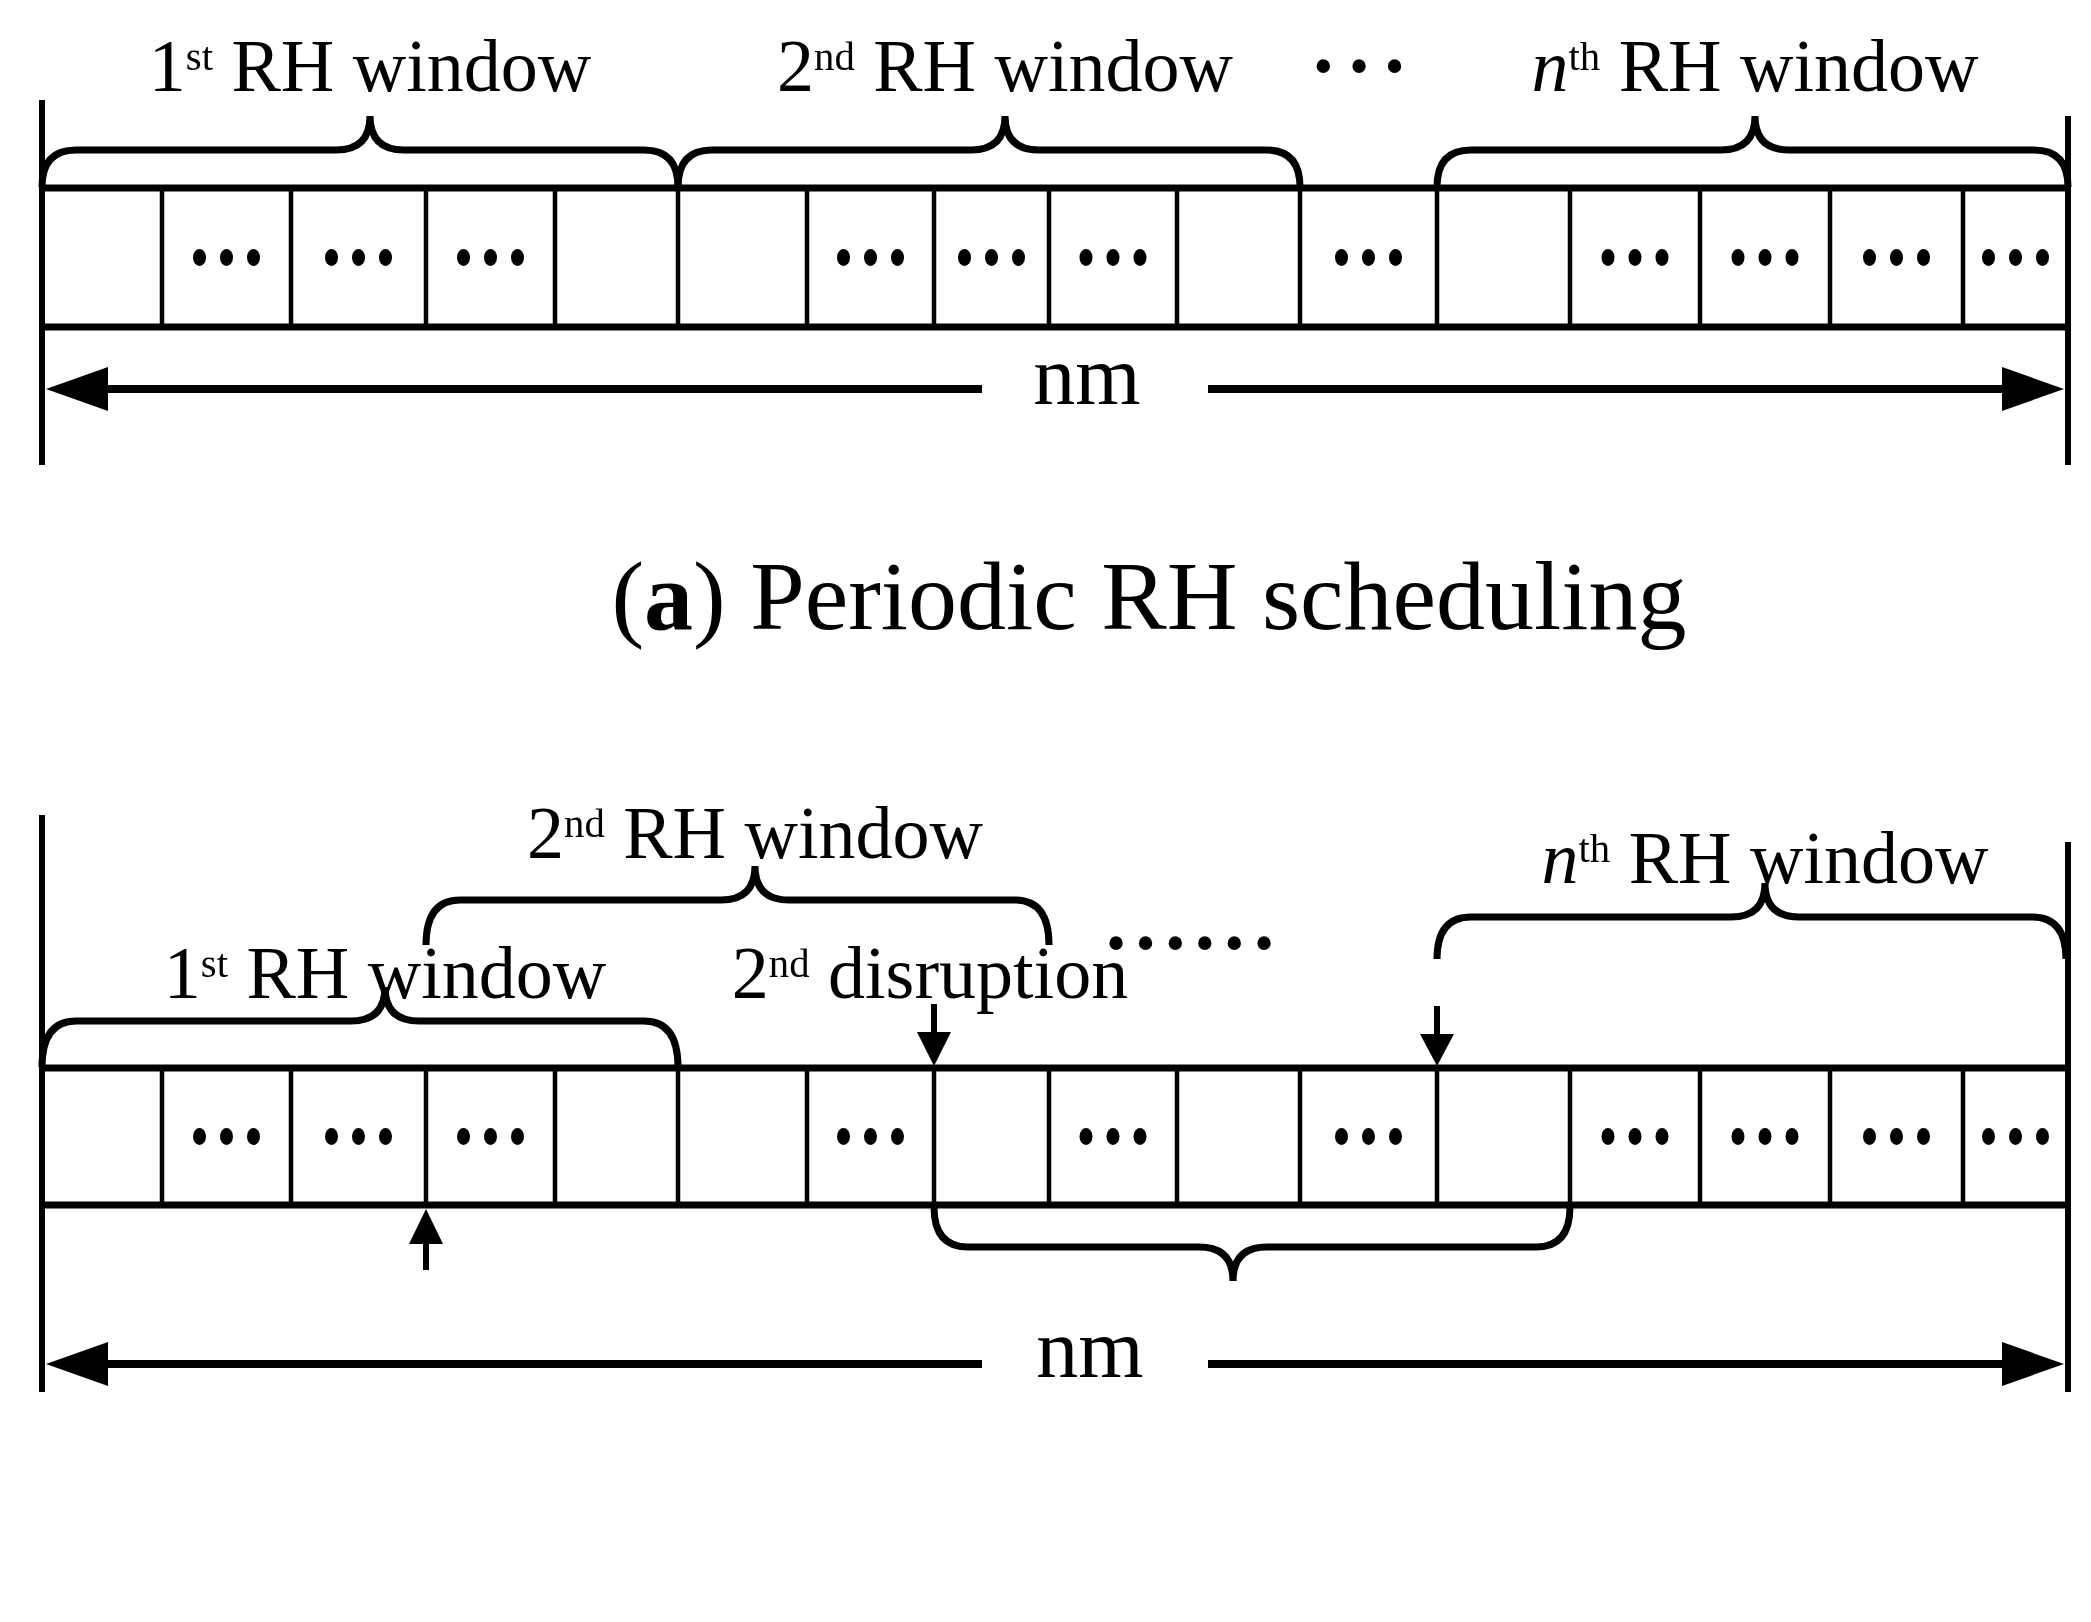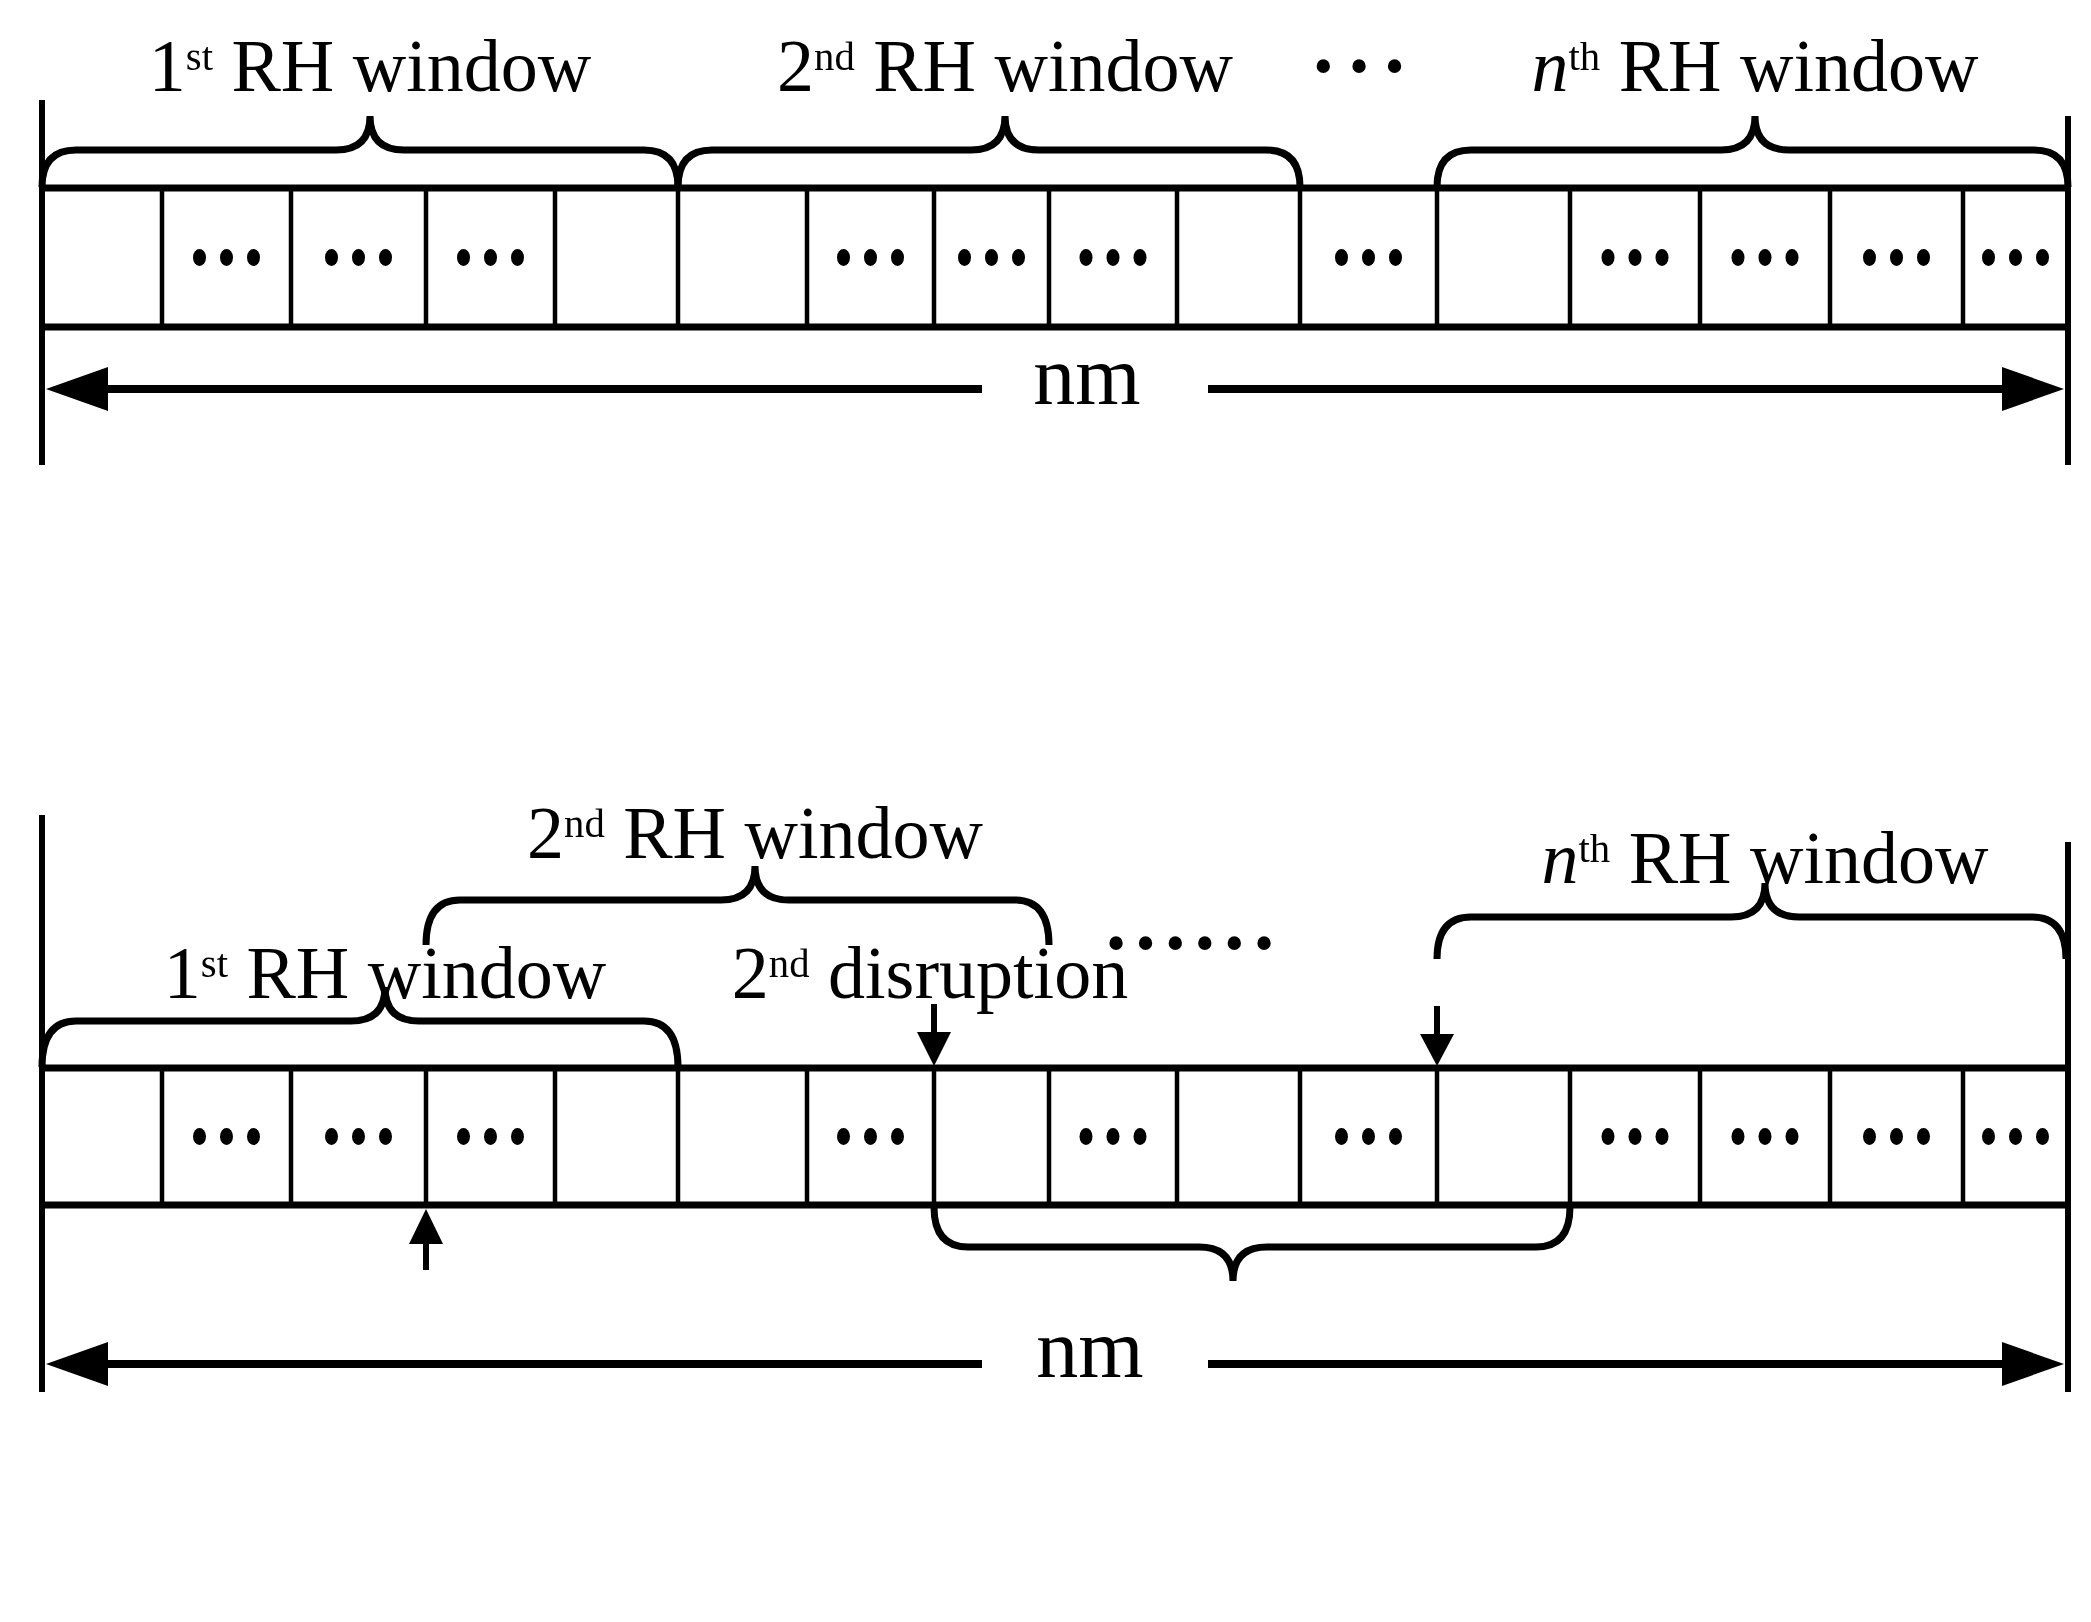--- a/index.html
+++ b/index.html
@@ -159,20 +159,23 @@
         <ellipse cx="2015.5" cy="1136.5" rx="6.5" ry="8.5" fill="#000"></ellipse>
         <ellipse cx="2042.5" cy="1136.5" rx="6.5" ry="8.5" fill="#000"></ellipse>
       </g>
   </svg>
 
   <div class="lbl" style="left:370px;top:29px"><span>1</span><sup>st</sup><span> RH window</span></div>
   <div class="lbl" style="left:1005px;top:29px"><span>2</span><sup>nd</sup><span> RH window</span></div>
   <div class="dots-text" style="left:1367px;top:38px">•••</div>
   <div class="lbl" style="left:1755px;top:29px"><span class="it">n</span><sup>th</sup><span> RH window</span></div>
   <div class="nm-label" style="left:1087px;top:334px">nm</div>
+  <div class="cap" style="left:1100px;top:449px">
+    <span>(</span><span class="b">a</span><span>)</span><span> Periodic RH scheduling</span>
+  </div>
 
   <div class="lbl" style="left:755px;top:796px"><span>2</span><sup>nd</sup><span> RH window</span></div>
   <div class="lbl" style="left:1765px;top:821px"><span class="it">n</span><sup>th</sup><span> RH window</span></div>
   <div class="lbl" style="left:385px;top:936px"><span>1</span><sup>st</sup><span> RH window</span></div>
   <div class="lbl" style="left:930px;top:936px"><span>2</span><sup>nd</sup><span> disruption</span></div>
   <div class="dots-text six" style="left:1195px;top:915px">••••••</div>
   <div class="nm-label" style="left:1090px;top:1307px">nm</div>
   <div class="cap" style="left:1055px;top:1488px">
     <span>(</span><span class="b">b</span><span>)</span><span> Event-driven RH scheduling</span>
   </div>

